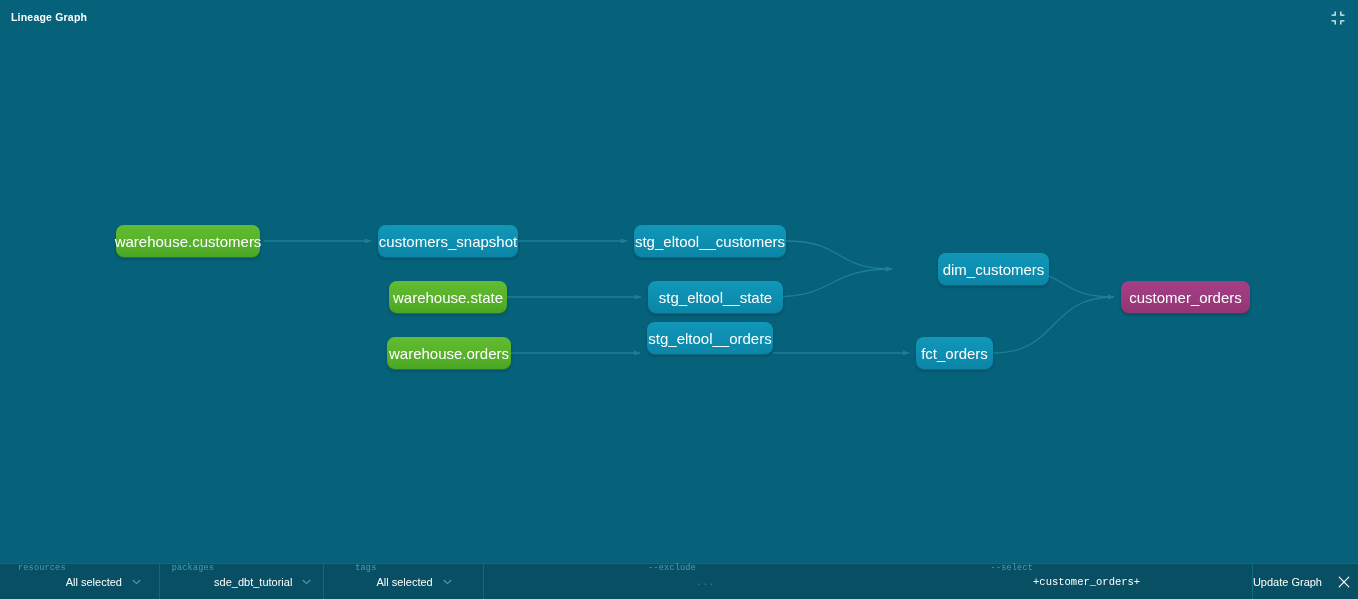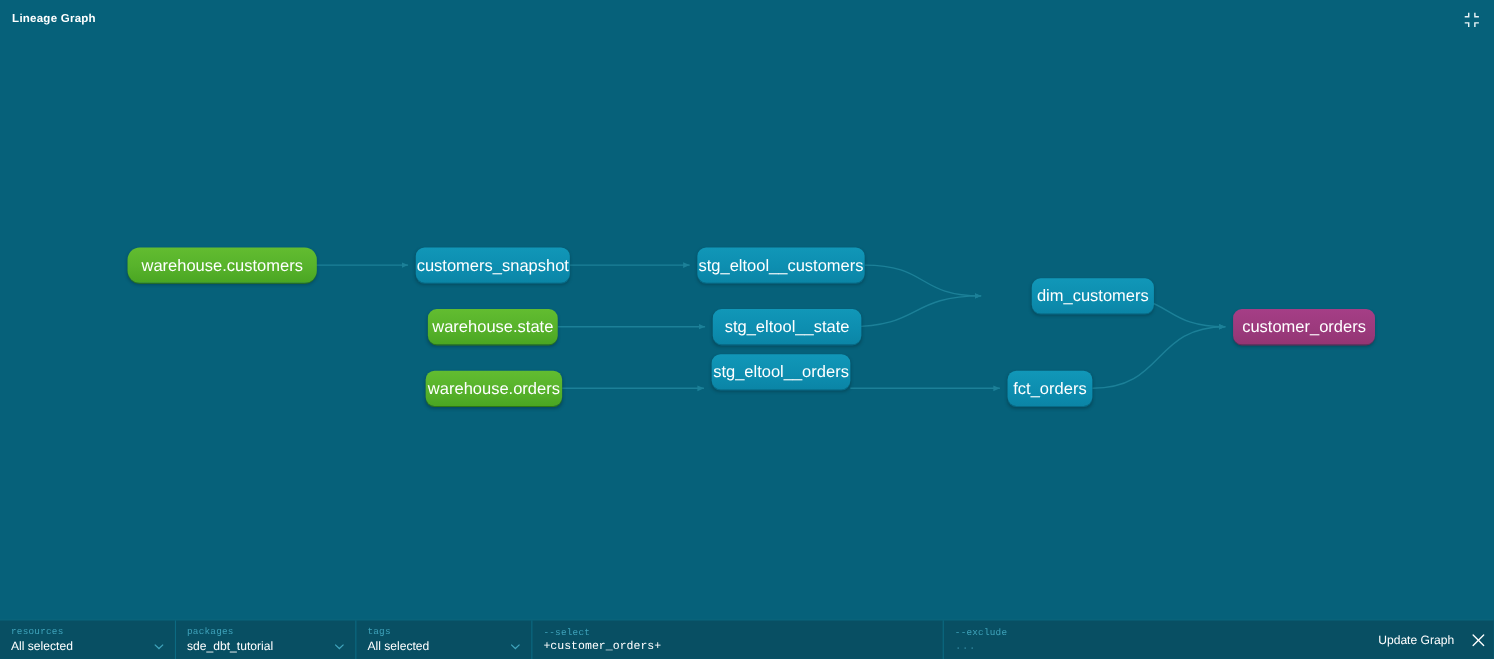--- a/index.html
+++ b/index.html
@@ -109,21 +109,21 @@
     height: 36px;
     background: #084f63;
     border-top: 1px solid #0c6a82;
     z-index: 7;
     display: flex;
     align-items: stretch;
   }
   .filter-group {
     position: relative;
     display: flex;
-    flex-direction: column;
+    flex-direction: row;
     justify-content: center;
     padding: 0 10px;
     border-right: 1px solid #0c6a82;
     height: 36px;
   }
   .filter-label {
     font-family: "Liberation Mono", monospace;
     font-size: 8.5px;
     color: #3fa3bb;
     line-height: 1;
@@ -217,21 +217,21 @@
           <path d="M786,241 C844.3,241 833.7,269 892,269" marker-end="url(#arrow)"></path>
           <path d="M507,297 C580.7,297 567.3,297 641,297" marker-end="url(#arrow)"></path>
           <path d="M772,297 C838,297 826,269 892,269" marker-end="url(#arrow)"></path>
           <path d="M1010,269 C1067.2,269 1056.8,297 1114,297" marker-end="url(#arrow)"></path>
           <path d="M511,353 C581.95,353 569.05,353 640,353" marker-end="url(#arrow)"></path>
           <path d="M773,353 C847.8,353 834.2,353 909,353" marker-end="url(#arrow)"></path>
           <path d="M993,353 C1059.55,353 1047.45,297 1114,297" marker-end="url(#arrow)"></path>
         </g>
     </svg>
     <div id="node-layer">
-        <div class="node green" style="left: 116px; top: 225px; width: 172px; border-radius: 11px;">
+        <div class="node green" style="left: 116px; top: 225px; width: 144px;">
           <span>warehouse.customers</span>
         </div>
         <div class="node teal" style="left: 378px; top: 225px; width: 140px;">
           <span>customers_snapshot</span>
         </div>
         <div class="node teal" style="left: 634px; top: 225px; width: 152px;">
           <span>stg_eltool__customers</span>
         </div>
         <div class="node teal" style="left: 938px; top: 253px; width: 111px;">
           <span>dim_customers</span>
@@ -288,31 +288,31 @@
       <div class="filter-value-row">
         <span class="filter-value">All selected</span>
         <span class="chev">
           <svg width="9" height="6" viewBox="0 0 9 6" fill="none" stroke="#3fa3bb" stroke-width="1.1">
               <path d="M0.7 1 L4.5 4.6 L8.3 1"></path>
             </svg>
         </span>
       </div>
     </div>
 
+    <div class="filter-group w-exc">
+      <div class="filter-label">--exclude</div>
+      <div class="filter-value-row">
+        <span class="filter-value mono placeholder">...</span>
+      </div>
+    </div>
+
     <div class="filter-group w-sel">
       <div class="filter-label">--select</div>
       <div class="filter-value-row">
         <span class="filter-value mono">+customer_orders+</span>
-      </div>
-    </div>
-
-    <div class="filter-group w-exc">
-      <div class="filter-label">--exclude</div>
-      <div class="filter-value-row">
-        <span class="filter-value mono placeholder">...</span>
       </div>
     </div>
 
     <div class="bar-actions">
       <div class="update-btn">Update Graph</div>
       <div class="close-btn">
         <svg width="12" height="12" viewBox="0 0 12 12" fill="none" stroke="#ffffff" stroke-width="1.2" stroke-linecap="round">
           <path d="M1.2 1.2 L10.8 10.8"></path>
             <path d="M10.8 1.2 L1.2 10.8"></path>
         </svg>

